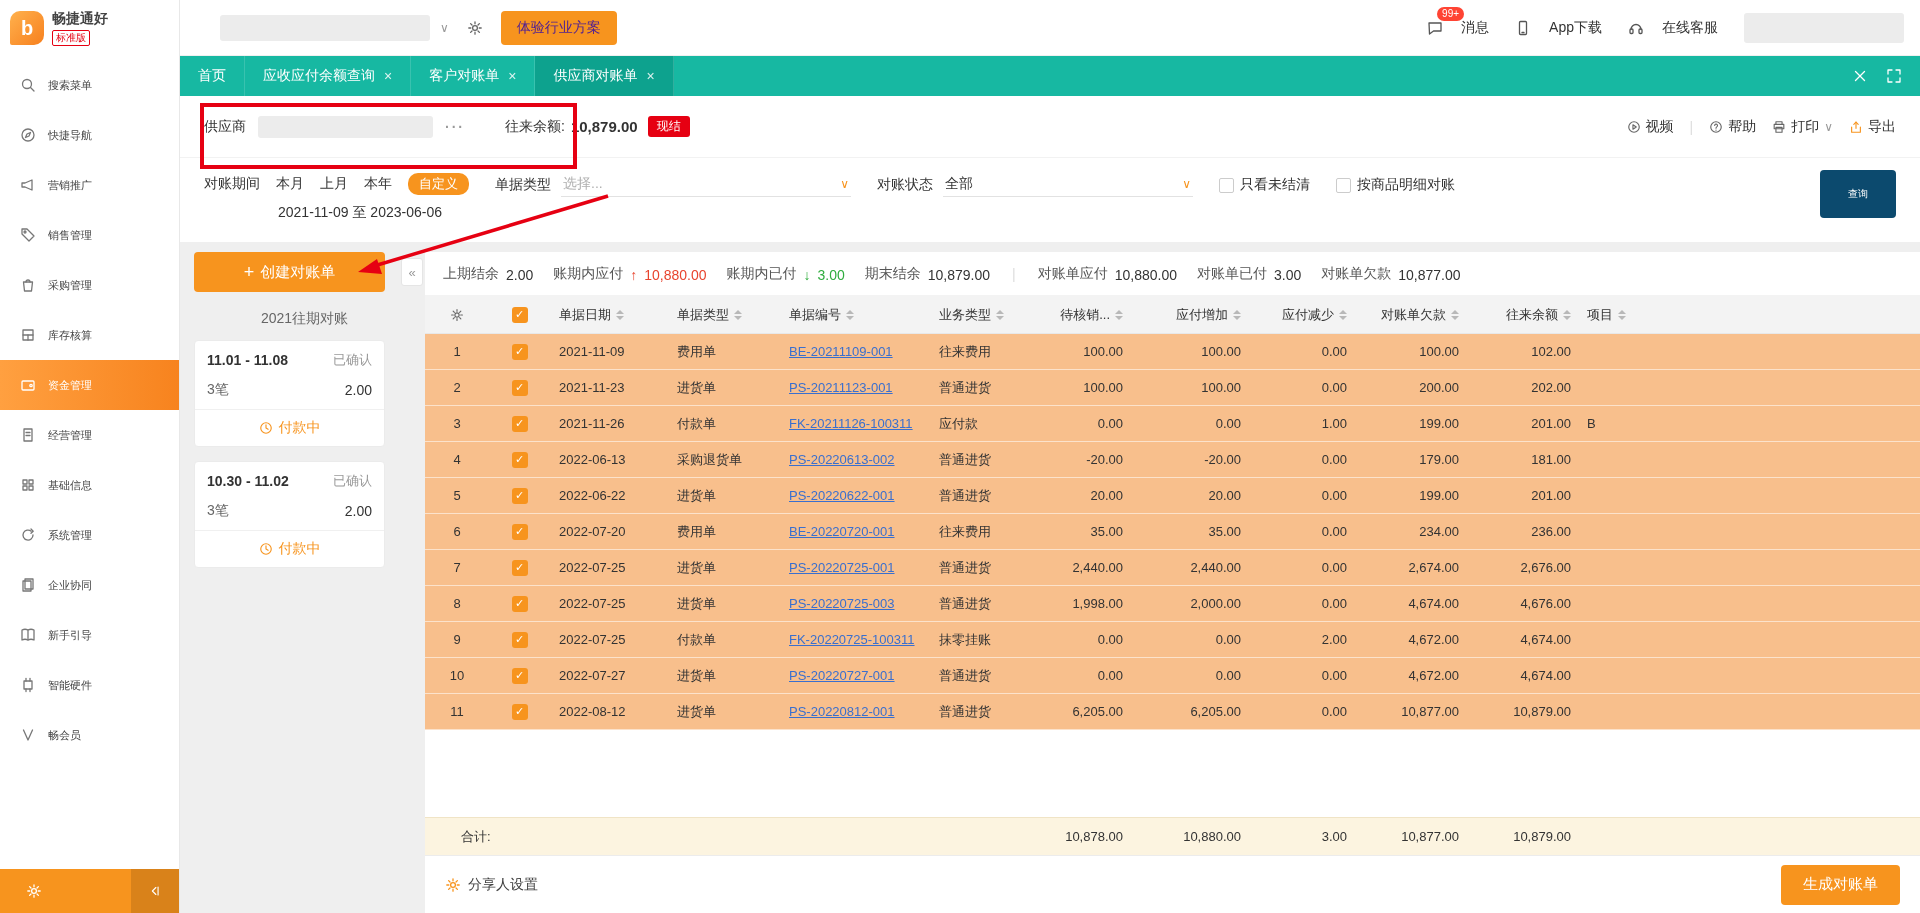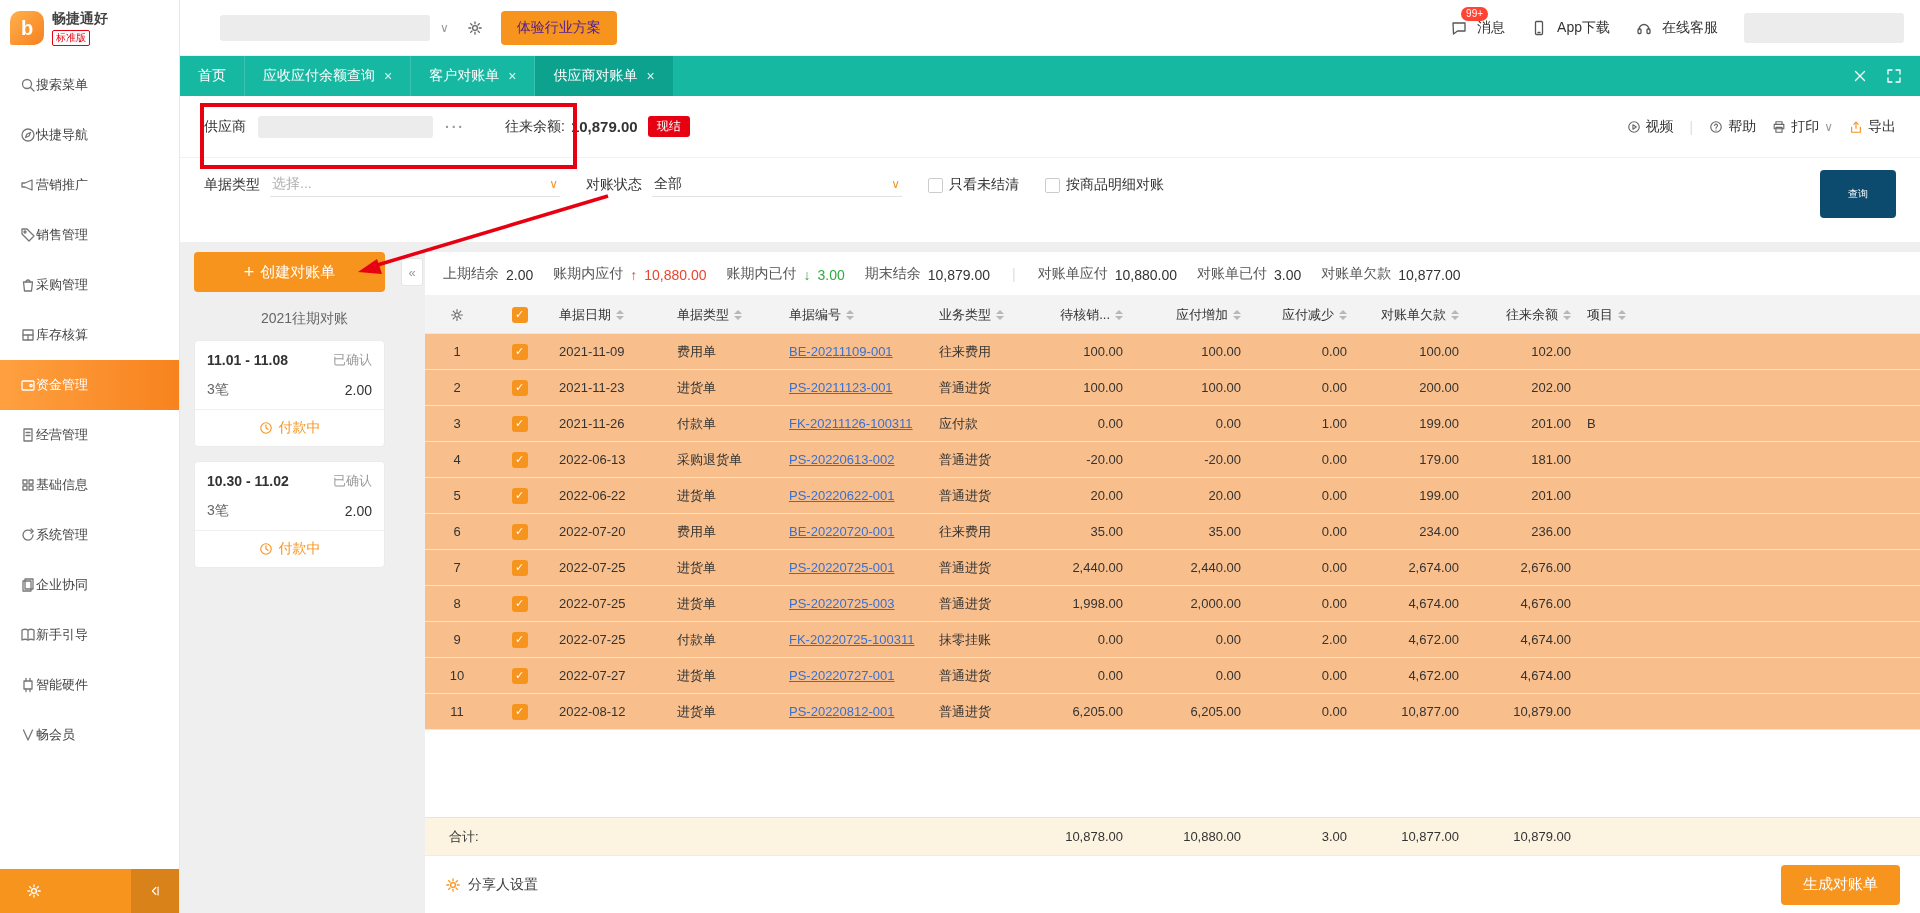--- a/index.html
+++ b/index.html
@@ -11,37 +11,37 @@
 .redact{background:#ececec;border-radius:3px;display:inline-block}
 
 
 .sidebar{width:180px;height:100%;background:#fff;border-right:1px solid #e8e8e8;display:flex;flex-direction:column;position:relative;z-index:2}
 .logo{height:56px;display:flex;align-items:center;padding:0 10px;gap:8px}
 .logo-mark{width:34px;height:34px;border-radius:10px 10px 10px 2px;background:linear-gradient(135deg,#ffb14d,#f7801e);color:#fff;font-weight:bold;font-size:20px;display:flex;align-items:center;justify-content:center;flex:none}
 .logo-col{display:flex;flex-direction:column;gap:2px}
 .logo-text{font-size:14px;color:#444;font-weight:bold;white-space:nowrap}
 .logo-edition{font-size:10px;color:#e60012;border:1px solid #e60012;padding:0 3px;border-radius:2px;width:max-content}
 .menu{flex:1;padding-top:4px}
-.menu-item{height:50px;display:flex;align-items:center;padding:0 20px;color:#444;cursor:pointer;font-size:13px}
+.menu-item{height:50px;display:flex;align-items:center;gap:12px;padding:0 20px;color:#444;cursor:pointer;font-size:11px}
 .menu-item .icon{color:#777}
 .menu-item.active{background:linear-gradient(90deg,#ffa040,#f7831e);color:#fff}
 .menu-item.active .icon{color:#fff}
 .sidebar-bottom{height:44px;background:#f7941e;display:flex;align-items:center;justify-content:space-between;padding-left:26px}
 .sidebar-bottom .icon{color:#fff}
 .collapse-box{width:48px;height:44px;background:rgba(0,0,0,0.12);display:flex;align-items:center;justify-content:center;color:#fff;cursor:pointer}
 
 
 .main{flex:1;display:flex;flex-direction:column;height:100%;min-width:0}
 .topbar{height:56px;background:#fff;display:flex;align-items:center;padding:0 16px 0 40px;gap:18px;border-bottom:1px solid #f0f0f0}
 .company-select{display:flex;align-items:center;gap:10px;cursor:pointer}
 .caret{color:#999;font-size:12px}
 .gear-btn{color:#666;cursor:pointer}
 .exp-btn{background:#f7941e;color:#4c1d95;border:none;border-radius:4px;height:34px;padding:0 16px;font-size:14px;cursor:pointer}
 .topbar-right{margin-left:auto;display:flex;align-items:center;gap:26px}
-.tb-item{display:flex;align-items:center;gap:10px;color:#333;cursor:pointer;position:relative}
+.tb-item{display:flex;align-items:center;gap:18px;color:#333;cursor:pointer;position:relative}
 .tb-item .icon{color:#555}
 .badge-99{position:absolute;top:-12px;left:10px;background:#ff4433;color:#fff;font-size:10px;border-radius:8px;padding:1px 5px;line-height:12px}
 
 
 .tabbar{height:40px;background:#17b8a2;display:flex;align-items:stretch;color:#fff}
 .tab{display:flex;align-items:center;gap:9px;padding:0 18px;font-size:14px;cursor:pointer;border-right:1px solid rgba(255,255,255,0.15);white-space:nowrap}
 .tab.active{background:#0da28e}
 .tab .close{font-size:14px;opacity:.85;cursor:pointer}
 .tabbar-right{margin-left:auto;display:flex;align-items:center;gap:18px;padding:0 18px}
 .tabbar-right .icon{color:#fff;cursor:pointer}
@@ -117,21 +117,21 @@
 .sort{display:inline-flex;flex-direction:column;gap:2px;margin-left:5px;flex:none}
 .sort i{width:0;height:0;border-left:4px solid transparent;border-right:4px solid transparent}
 .sort .up{border-bottom:4px solid #b8b8b8}
 .sort .dn{border-top:4px solid #b8b8b8}
 .trow{display:flex;height:36px;align-items:center;background:#f8bf8c;border-bottom:1px solid rgba(255,255,255,0.55);font-size:13px;flex:none;cursor:default}
 .doclink{color:#3a6fce;text-decoration:underline;cursor:pointer}
 .cb{width:16px;height:16px;border-radius:3px;background:#f7941e;position:relative;display:inline-block;cursor:pointer}
 .cb::after{content:"✓";color:#fff;font-size:11px;position:absolute;left:3px;top:1px}
 .tbody-space{flex:1;background:#fff;min-height:20px}
 .total-row{display:flex;height:38px;align-items:center;background:#fcf4e0;font-size:13px;border-top:1px solid #f0e4c6;flex:none}
-.total-label{padding-left:24px;width:126px}
+.total-label{padding-left:36px;width:126px}
 .footer-bar{height:58px;background:#fff;border-top:1px solid #ececec;display:flex;align-items:center;padding:0 20px;flex:none}
 .share{display:flex;align-items:center;gap:7px;color:#404040;cursor:pointer}
 .share .icon{color:#f7941e}
 .gen-btn{margin-left:auto;background:#f7941e;color:#fff;border:none;border-radius:4px;height:40px;padding:0 22px;font-size:15px;cursor:pointer}
 
 
 .annotation{position:absolute;inset:0;pointer-events:none;z-index:60}
 </style>
 </head>
 <body>
@@ -447,20 +447,30 @@
                 <line x1="8" y1="2.5" x2="8" y2="9.5"></line>
                 <path d="M5.5 5L8 2.5 10.5 5"></path>
               </svg>
             </span>
           <span>导出</span>
         </span>
       </div>
     </div>
 
     <div class="filter2">
+      <div class="period-col">
+        <div class="period-opts">
+          <span class="label">对账期间</span>
+          <span class="opt">本月</span>
+          <span class="opt">上月</span>
+          <span class="opt">本年</span>
+          <span class="opt-custom">自定义</span>
+        </div>
+        <div class="period-range">2021-11-09 至 2023-06-06</div>
+      </div>
       <div class="fgroup">
         <span class="label">单据类型</span>
         <div class="uselect">
           <span class="placeholder">选择...</span>
           <span class="caret">∨</span>
         </div>
       </div>
       <div class="fgroup">
         <span class="label">对账状态</span>
         <div class="uselect narrow">

